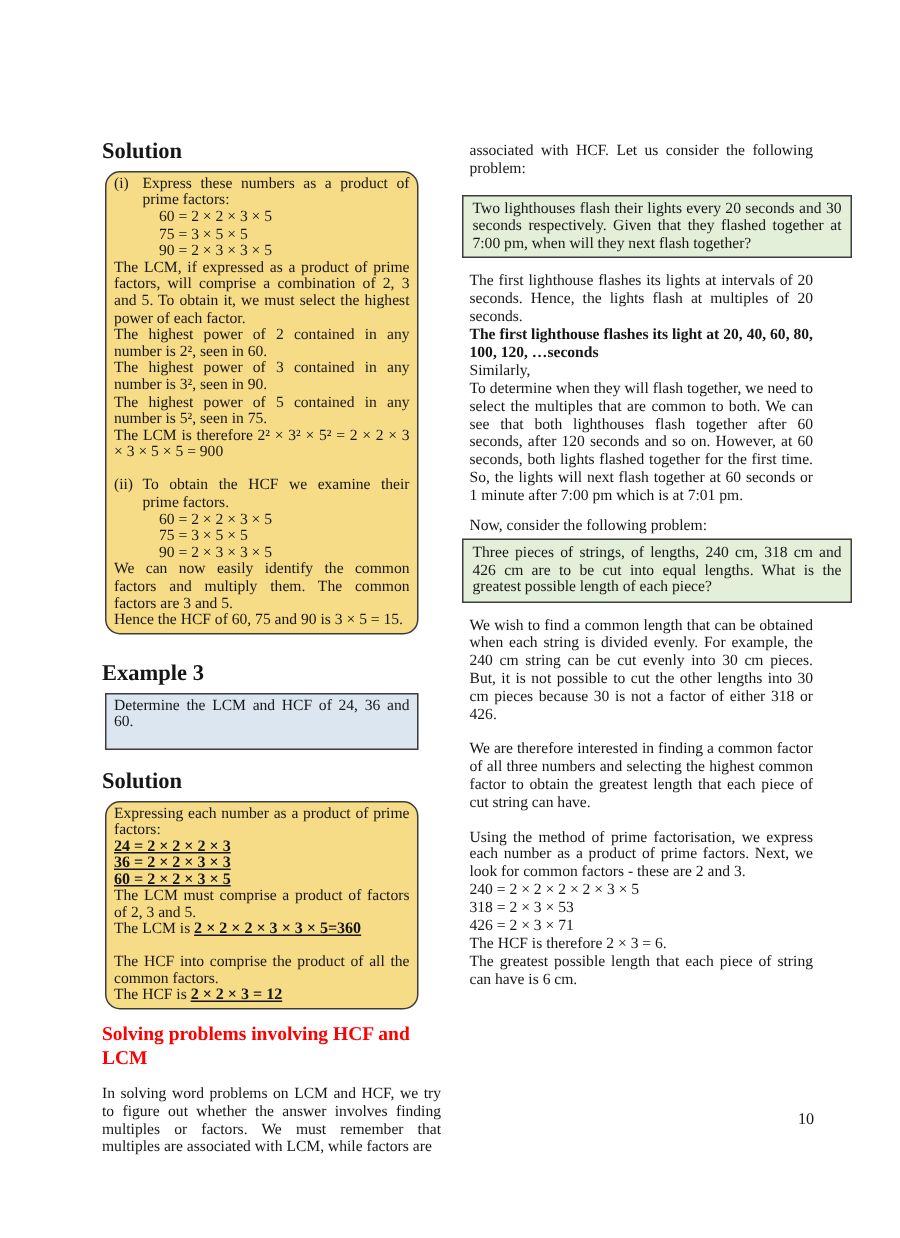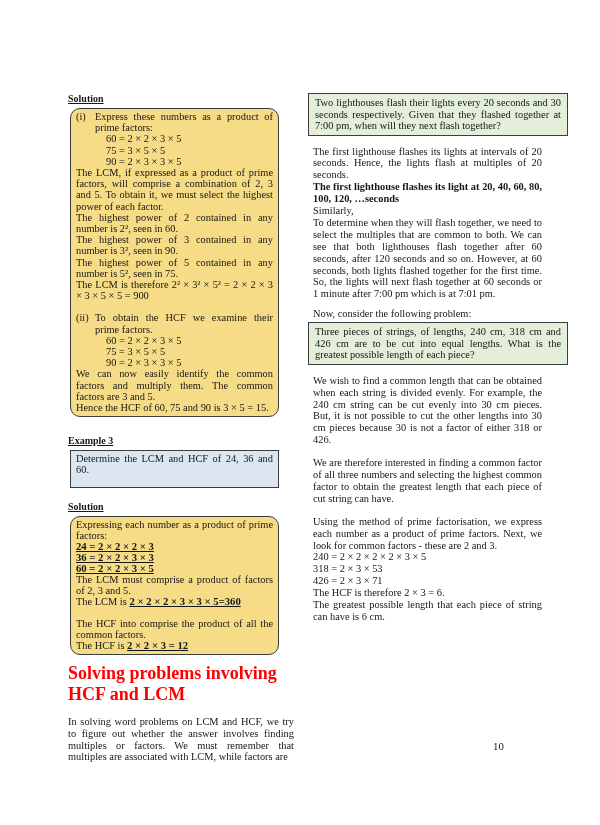--- a/index.html
+++ b/index.html
@@ -5,49 +5,49 @@
   html,body { margin:0; padding:0; }
   body {
     width:600px; height:825px; background:#ffffff; position:relative; overflow:hidden;
     font-family:"Liberation Serif","DejaVu Serif",serif;
     font-size:10.4px; color:#161616;
   }
   .columns { position:absolute; left:68px; top:93px; width:474px; display:flex; gap:19px; }
   .col-left  { width:226px; }
   .col-right { width:229px; }
 
-  .subhead { font-weight:bold; text-decoration:underline; font-size:10px; margin:0 0 4px 0; }
+  .subhead { font-weight:bold; font-size:15px; margin:0 0 4px 0; }
   .box { box-sizing:border-box; border:1.5px solid #3c3c3c; padding:2px 5px 3px 5px;
          line-height:11.2px; text-align:justify; }
   .box-narrow { width:209px; margin-left:2px; }
   .box-yellow { background:#F7DC87;border-radius:10px; }
   .box-blue   { background:#DCE6F1; padding-bottom:11px; }
   .box-green  { background:#E4EFDA; width:260px; margin-left:-5px; padding:3px 6px; line-height:11.5px; }
 
   .hang { padding-left:19px; text-indent:-19px; }
   .marker { display:inline-block; width:19px; text-indent:0; }
   .math { margin-left:30px; text-align:left; }
   .blank { height:11px; }
 
   .box2 { line-height:11px; }
   .bmath { font-weight:bold; font-size:10.7px; text-align:left;text-decoration:underline; }
 
   .gap18 { height:18px; } .gap13 { height:13px; } .gap10 { height:10px; }
 
-  .section-red { color:#FF0000; font-weight:bold; font-size:18px; margin:8px 0 11px 0; }
+  .section-red { color:#FF0000; font-weight:bold; font-size:13px; margin:8px 0 11px 0; }
 
   .para { text-align:justify; line-height:11.9px; margin:0 0 11px 0; }
   .para-tight { margin-bottom:0; }
   .bold-line { font-weight:bold; text-align:justify; line-height:11.9px; margin:0; }
   .plain-line { line-height:11.9px; margin:0; }
   .rmath { line-height:12px; text-align:left; margin:0; }
 
   .mt2 { margin-top:2px; } .mb2 { margin-bottom:2px; } .mb8 { margin-bottom:8px; } .mb10 { margin-bottom:10px; }
 
-  .page-number { position:absolute; left:493px; top:740px; font-size:10.8px; }
+  .page-number { position:absolute; left:532px; top:740px; font-size:10.8px; }
 </style>
 </head>
 <body>
 
 <div class="columns">
 
   <div class="col-left">
 
     <div class="subhead">Solution</div>
 
@@ -92,20 +92,21 @@
       <div><span>The HCF is </span><span class="bmath">2 × 2 × 3 = 12</span></div>
     </div>
 
     <div class="section-red">Solving problems involving HCF and LCM</div>
 
     <div class="para">In solving word problems on LCM and HCF, we try to figure out whether the answer involves finding multiples or factors. We must remember that multiples are associated with LCM, while factors are</div>
   </div>
 
   <div class="col-right">
 
+    <div class="para mt2">associated with HCF. Let us consider the following problem:</div>
 
     <div class="box box-green">
       <div>Two lighthouses flash their lights every 20 seconds and 30 seconds respectively. Given that they flashed together at 7:00 pm, when will they next flash together?</div>
     </div>
     <div class="gap10"></div>
 
     <div class="para para-tight">The first lighthouse flashes its lights at intervals of 20 seconds. Hence, the lights flash at multiples of 20 seconds.</div>
     <div class="bold-line">The first lighthouse flashes its light at 20, 40, 60, 80, 100, 120, …seconds</div>
     <div class="plain-line">Similarly,</div>
 

